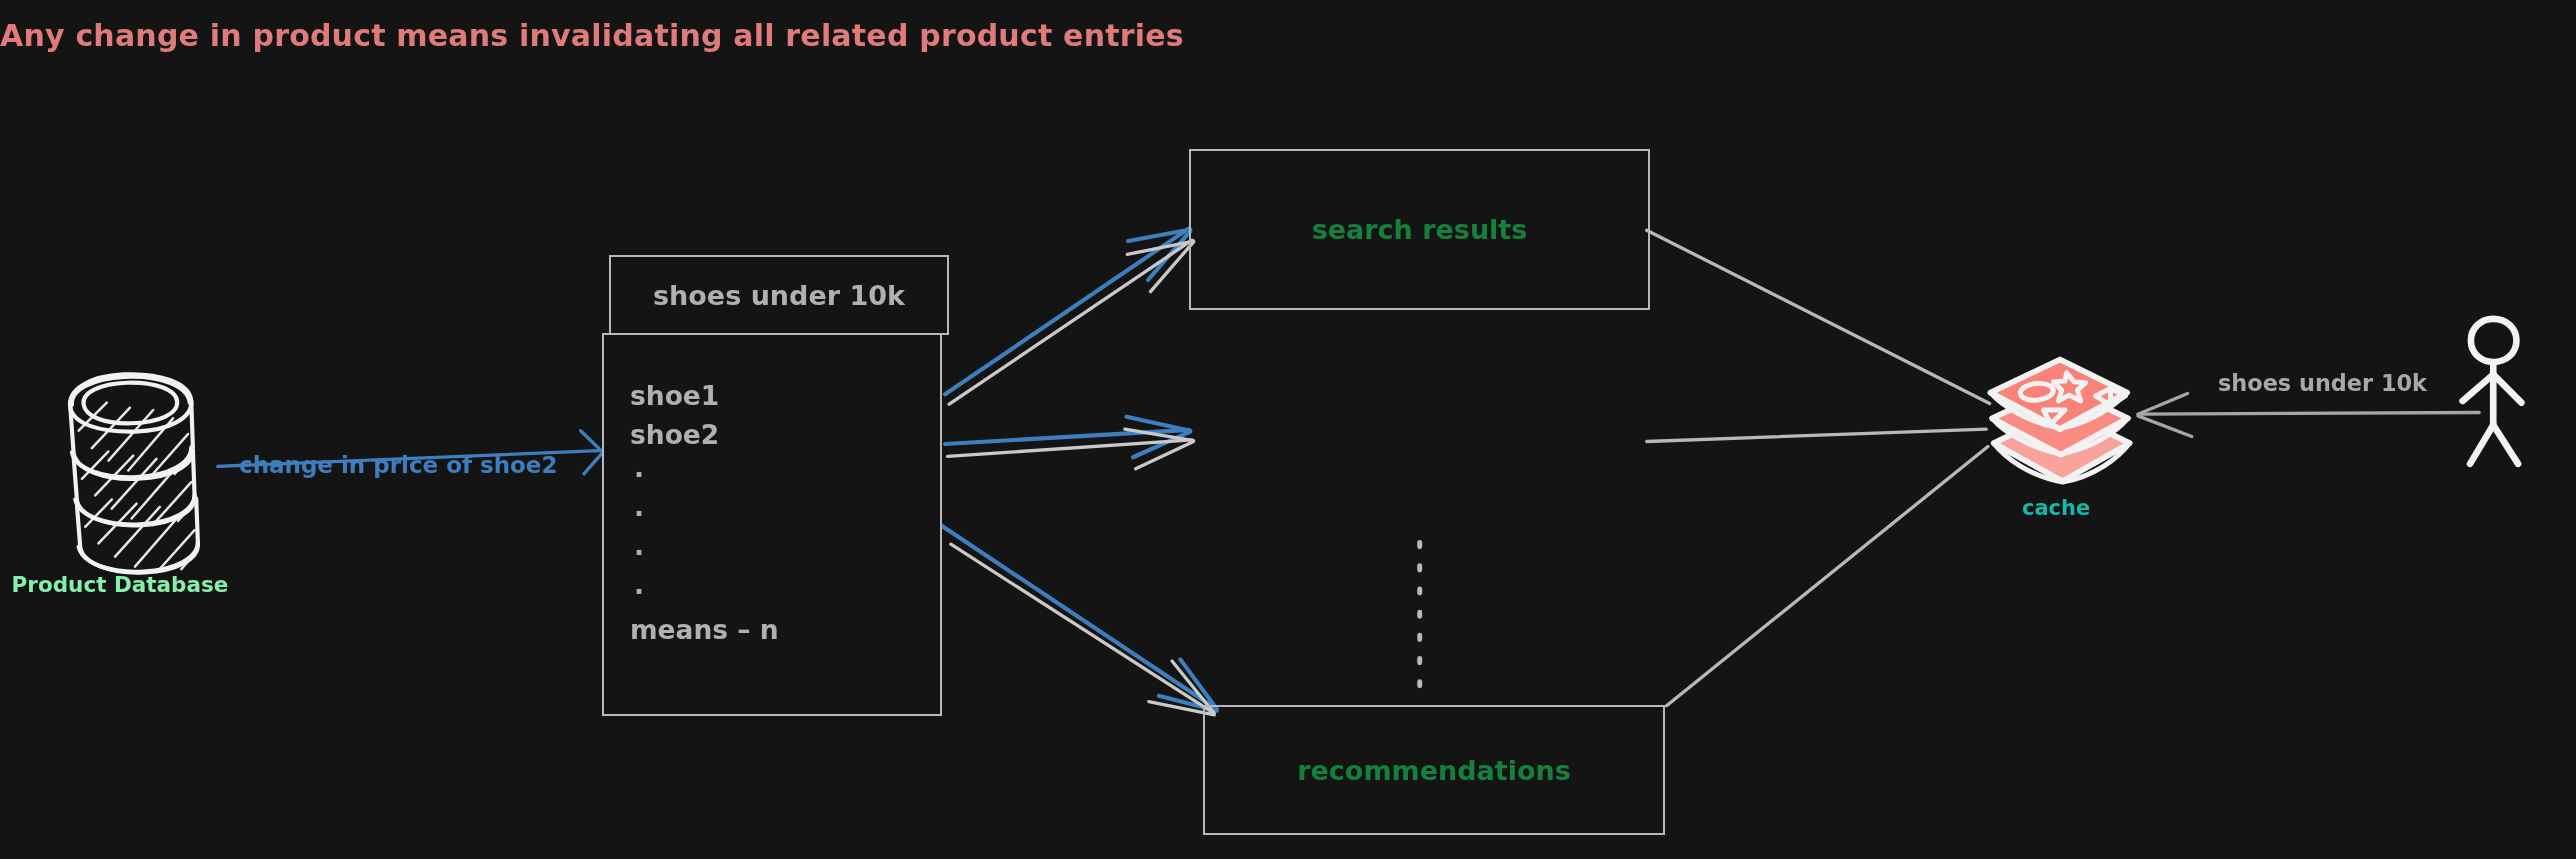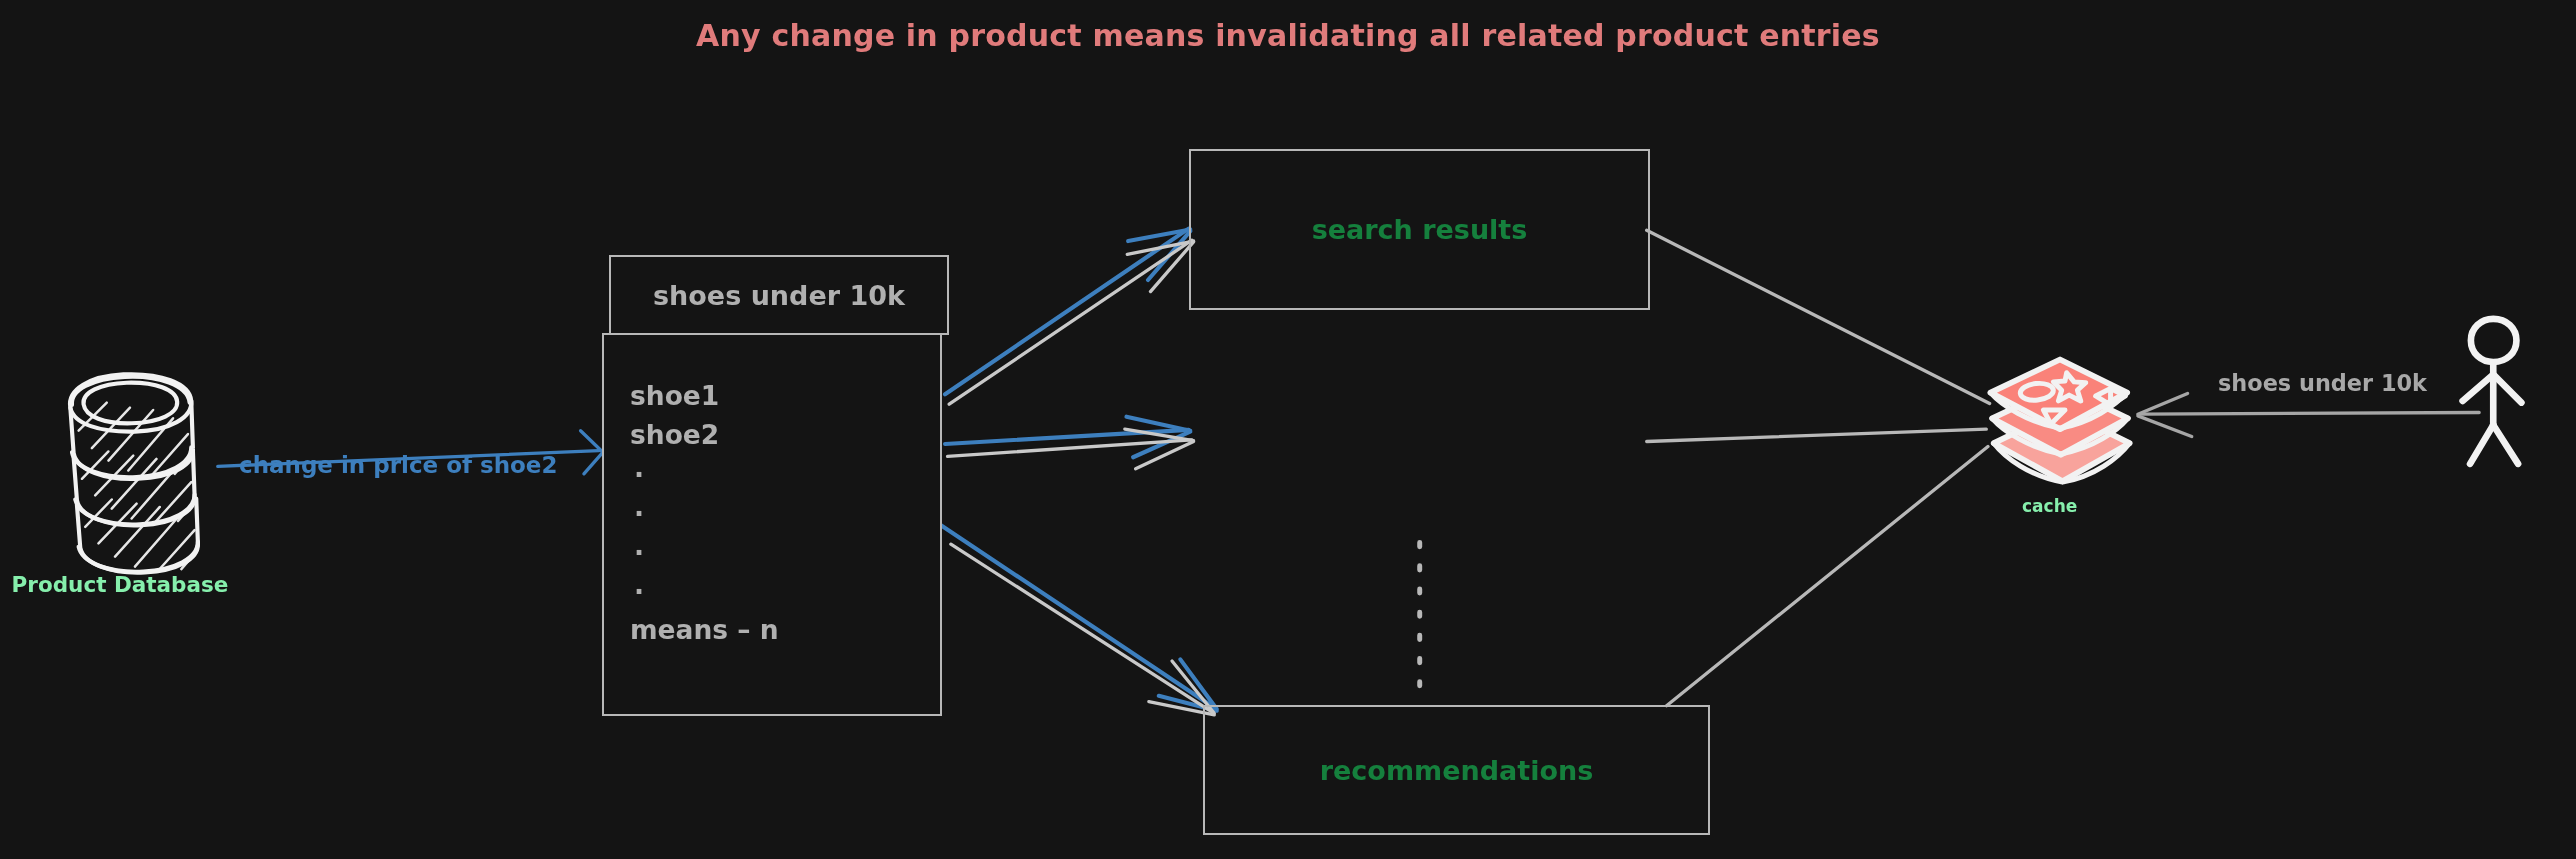--- a/index.html
+++ b/index.html
@@ -25,21 +25,20 @@
     width: 2576px;
     height: 859px;
     pointer-events: none;
   }
   
   #title {
     position: absolute;
     left: 0;
     top: 18px;
     width: 2576px;
-    text-align: center;
     color: #e07b7b;
     font-size: 30px;
     font-weight: 700;
     letter-spacing: 0.2px;
     font-family: "DejaVu Sans", "Liberation Sans", sans-serif;
   }
   
   .node-box {
     position: absolute;
     border: 2.5px solid #b8b8b8;
@@ -110,22 +109,22 @@
     color: #86efac;
     font-size: 21.5px;
     font-weight: 700;
     white-space: nowrap;
   }
   
   #cache-label {
     position: absolute;
     left: 2022px;
     top: 496px;
-    color: #86efac;
-    font-size: 17px;
+    color: #14b8a6;
+    font-size: 21px;
     font-weight: 700;
     white-space: nowrap;
   }
   
   #edge-label-db {
     position: absolute;
     left: 239px;
     top: 404px;
     color: #3d7fbe;
     font-size: 23px;
@@ -310,21 +309,21 @@
       <span class="list-dot">.</span>
       <span class="list-item">means – n</span>
     </div>
   </div>
 
   <div class="node-box" style="left:1189px; top:149px; width:461px; height:161px;">
     <span>search results</span>
   </div>
 
 
-  <div class="node-box" style="left:1203px; top:705px; width:507px; height:130px;">
+  <div class="node-box" style="left:1203px; top:705px; width:462px; height:130px;">
     <span>recommendations</span>
   </div>
 
   <div id="cache-label">cache</div>
 
   <div id="edge-label-user">shoes under 10k</div>
 
 </div>
 
 

